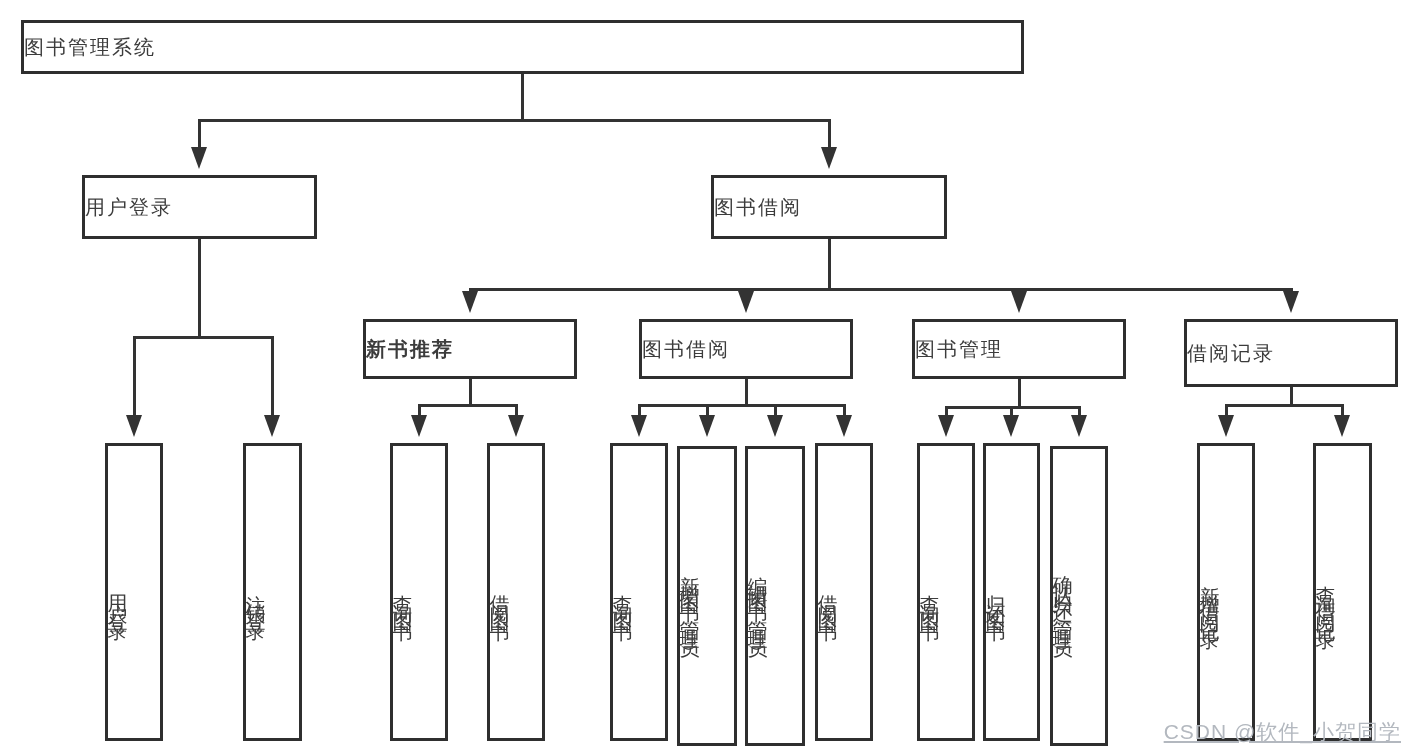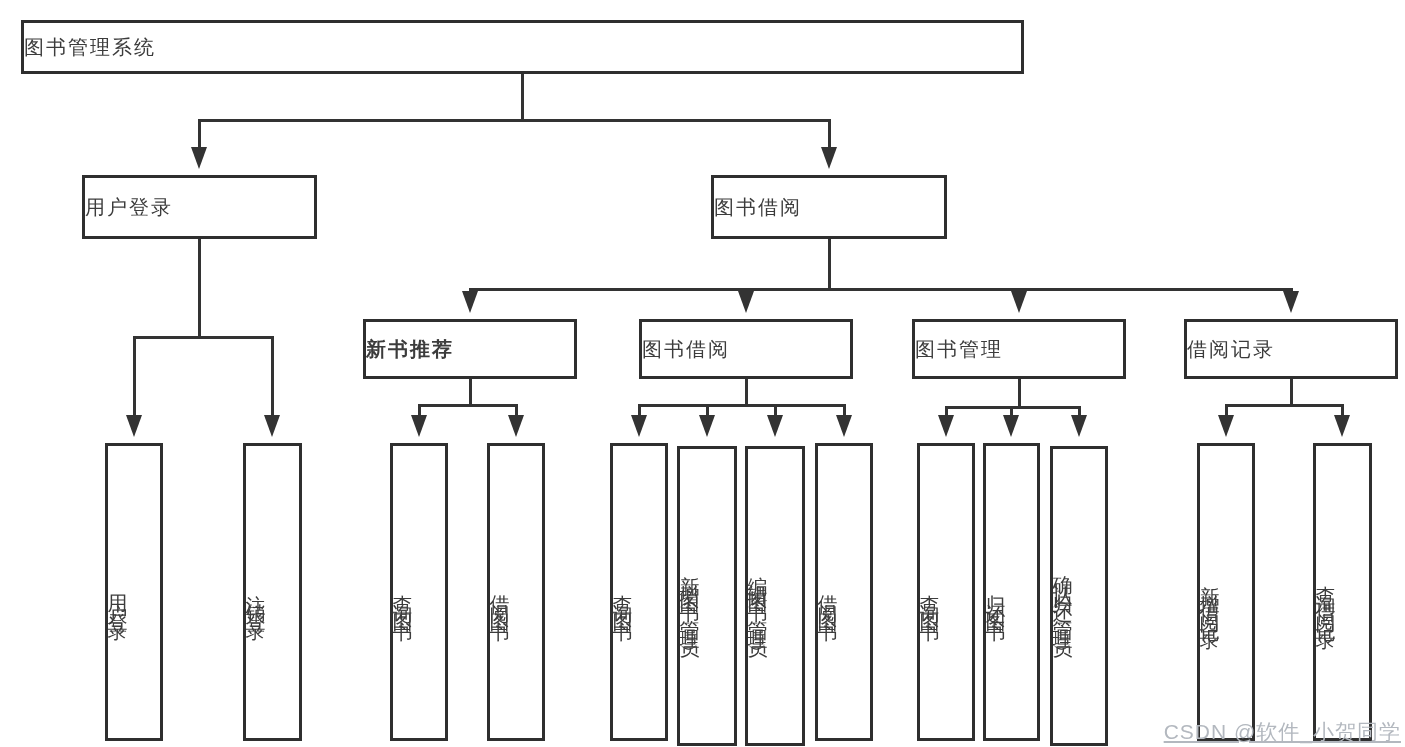--- a/index.html
+++ b/index.html
@@ -114,21 +114,21 @@
       </div>
       <div class="node node-h-box" style="left: 363px; top: 313px; width: 214px; height: 60px; font-weight: bold;">
         <span class="htext">新书推荐</span>
       </div>
       <div class="node node-h-box" style="left: 639px; top: 313px; width: 214px; height: 60px;">
         <span class="htext">图书借阅</span>
       </div>
       <div class="node node-h-box" style="left: 912px; top: 313px; width: 214px; height: 60px;">
         <span class="htext">图书管理</span>
       </div>
-      <div class="node node-h-box" style="left: 1184px; top: 313px; width: 214px; height: 60px;">
+      <div class="node node-h-box" style="left: 1184px; top: 313px; width: 214px; height: 68px;">
         <span class="htext">借阅记录</span>
       </div>
       <div class="node node-v-box" style="left: 105px; top: 437px; width: 58px; height: 298px;">
         <span class="vtext">用户登录</span>
       </div>
       <div class="node node-v-box" style="left: 243px; top: 437px; width: 59px; height: 298px;">
         <span class="vtext">注销登录</span>
       </div>
       <div class="node node-v-box" style="left: 390px; top: 437px; width: 58px; height: 298px;">
         <span class="vtext">查询图书</span>

